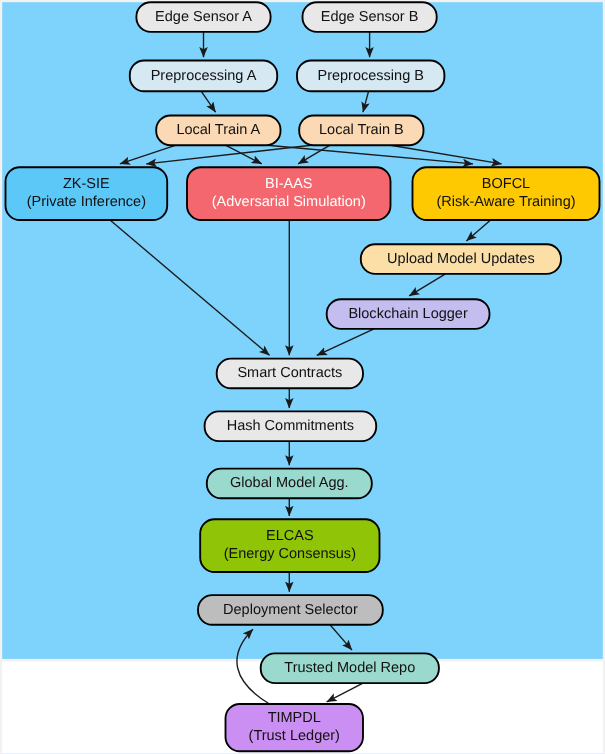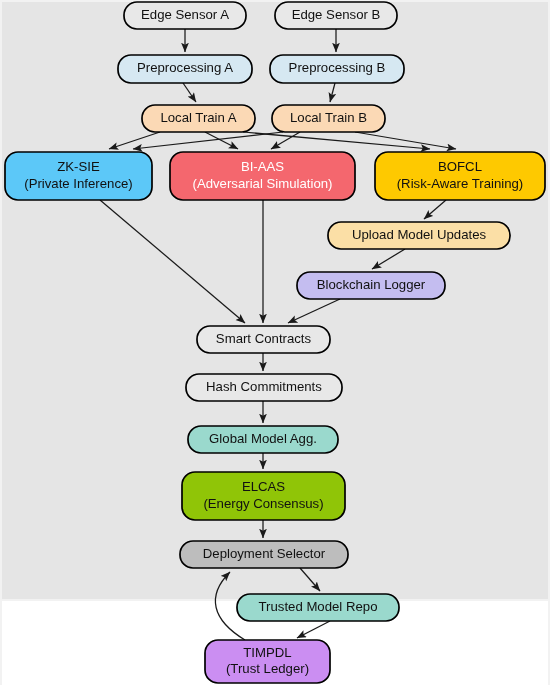--- a/index.html
+++ b/index.html
@@ -10,21 +10,21 @@
   body {
     width: 550px;
     height: 685px;
     font-family: "Liberation Sans", sans-serif;
     overflow: hidden;
   }
   #diagram-root {
     position: relative;
     width: 550px;
     height: 601px;
-    background: #e5e5e5;
+    background: #7dd3fc;
   }
   
   .edge-gutter {
     position: absolute;
     background: #f2f2f2;
     pointer-events: none;
   }
   .gutter-top    { left: 0; top: 0; width: 550px; height: 2px; }
   .gutter-bottom { left: 0; bottom: 0; width: 550px; height: 2px; }
   .gutter-left   { left: 0; top: 0; width: 2px; height: 685px; }

